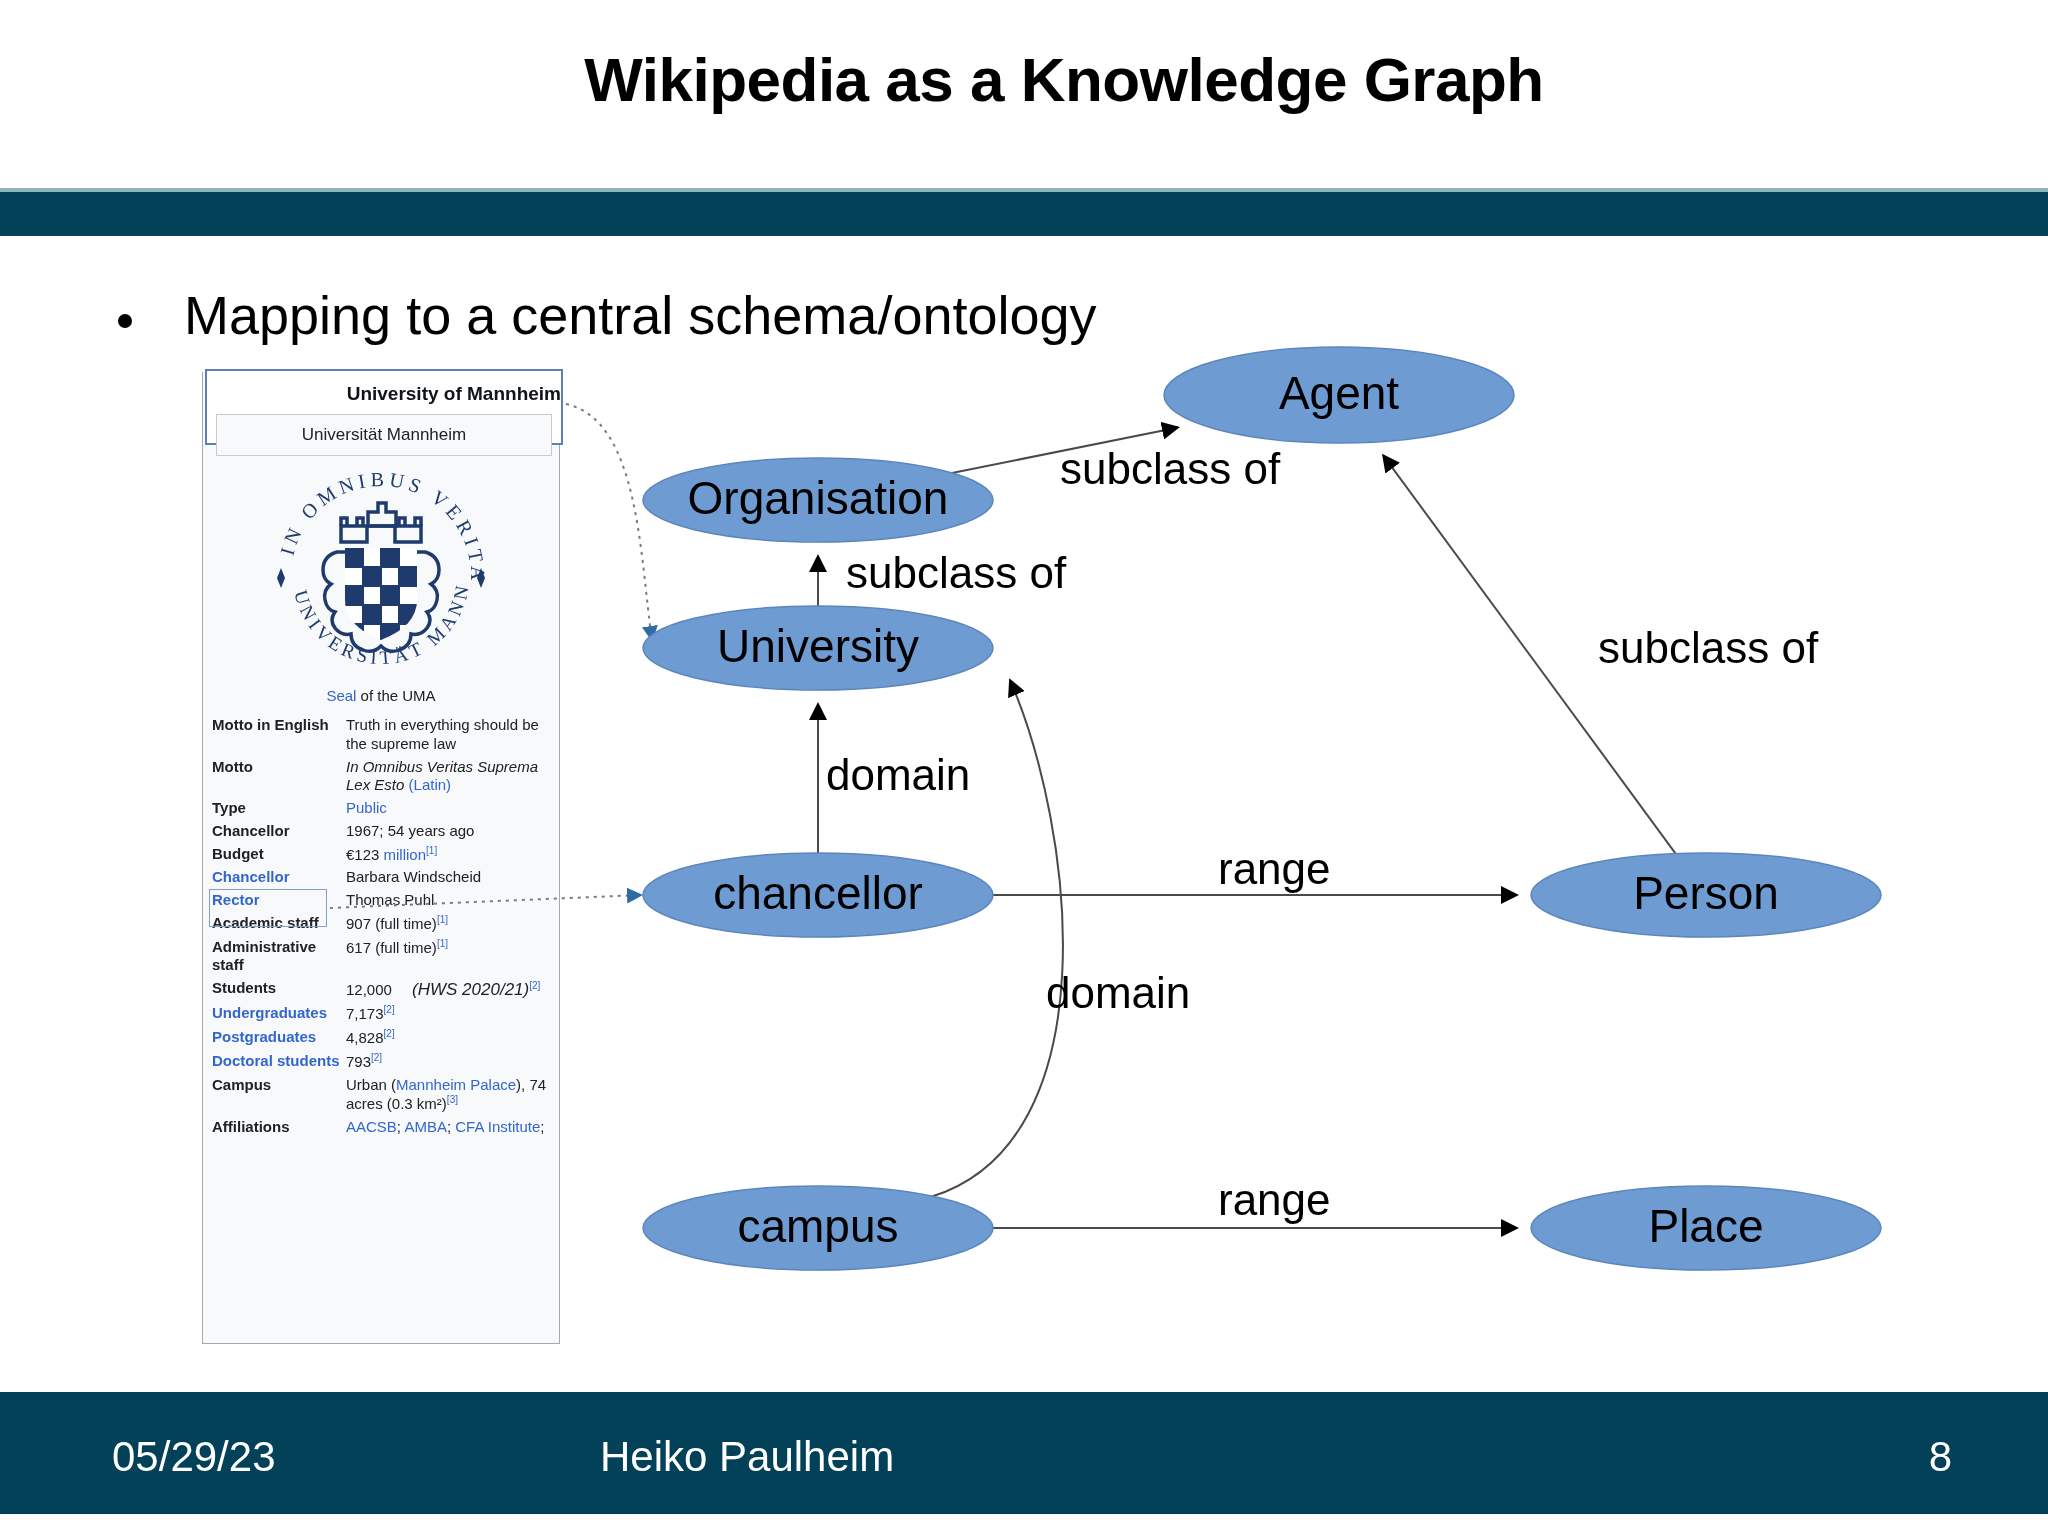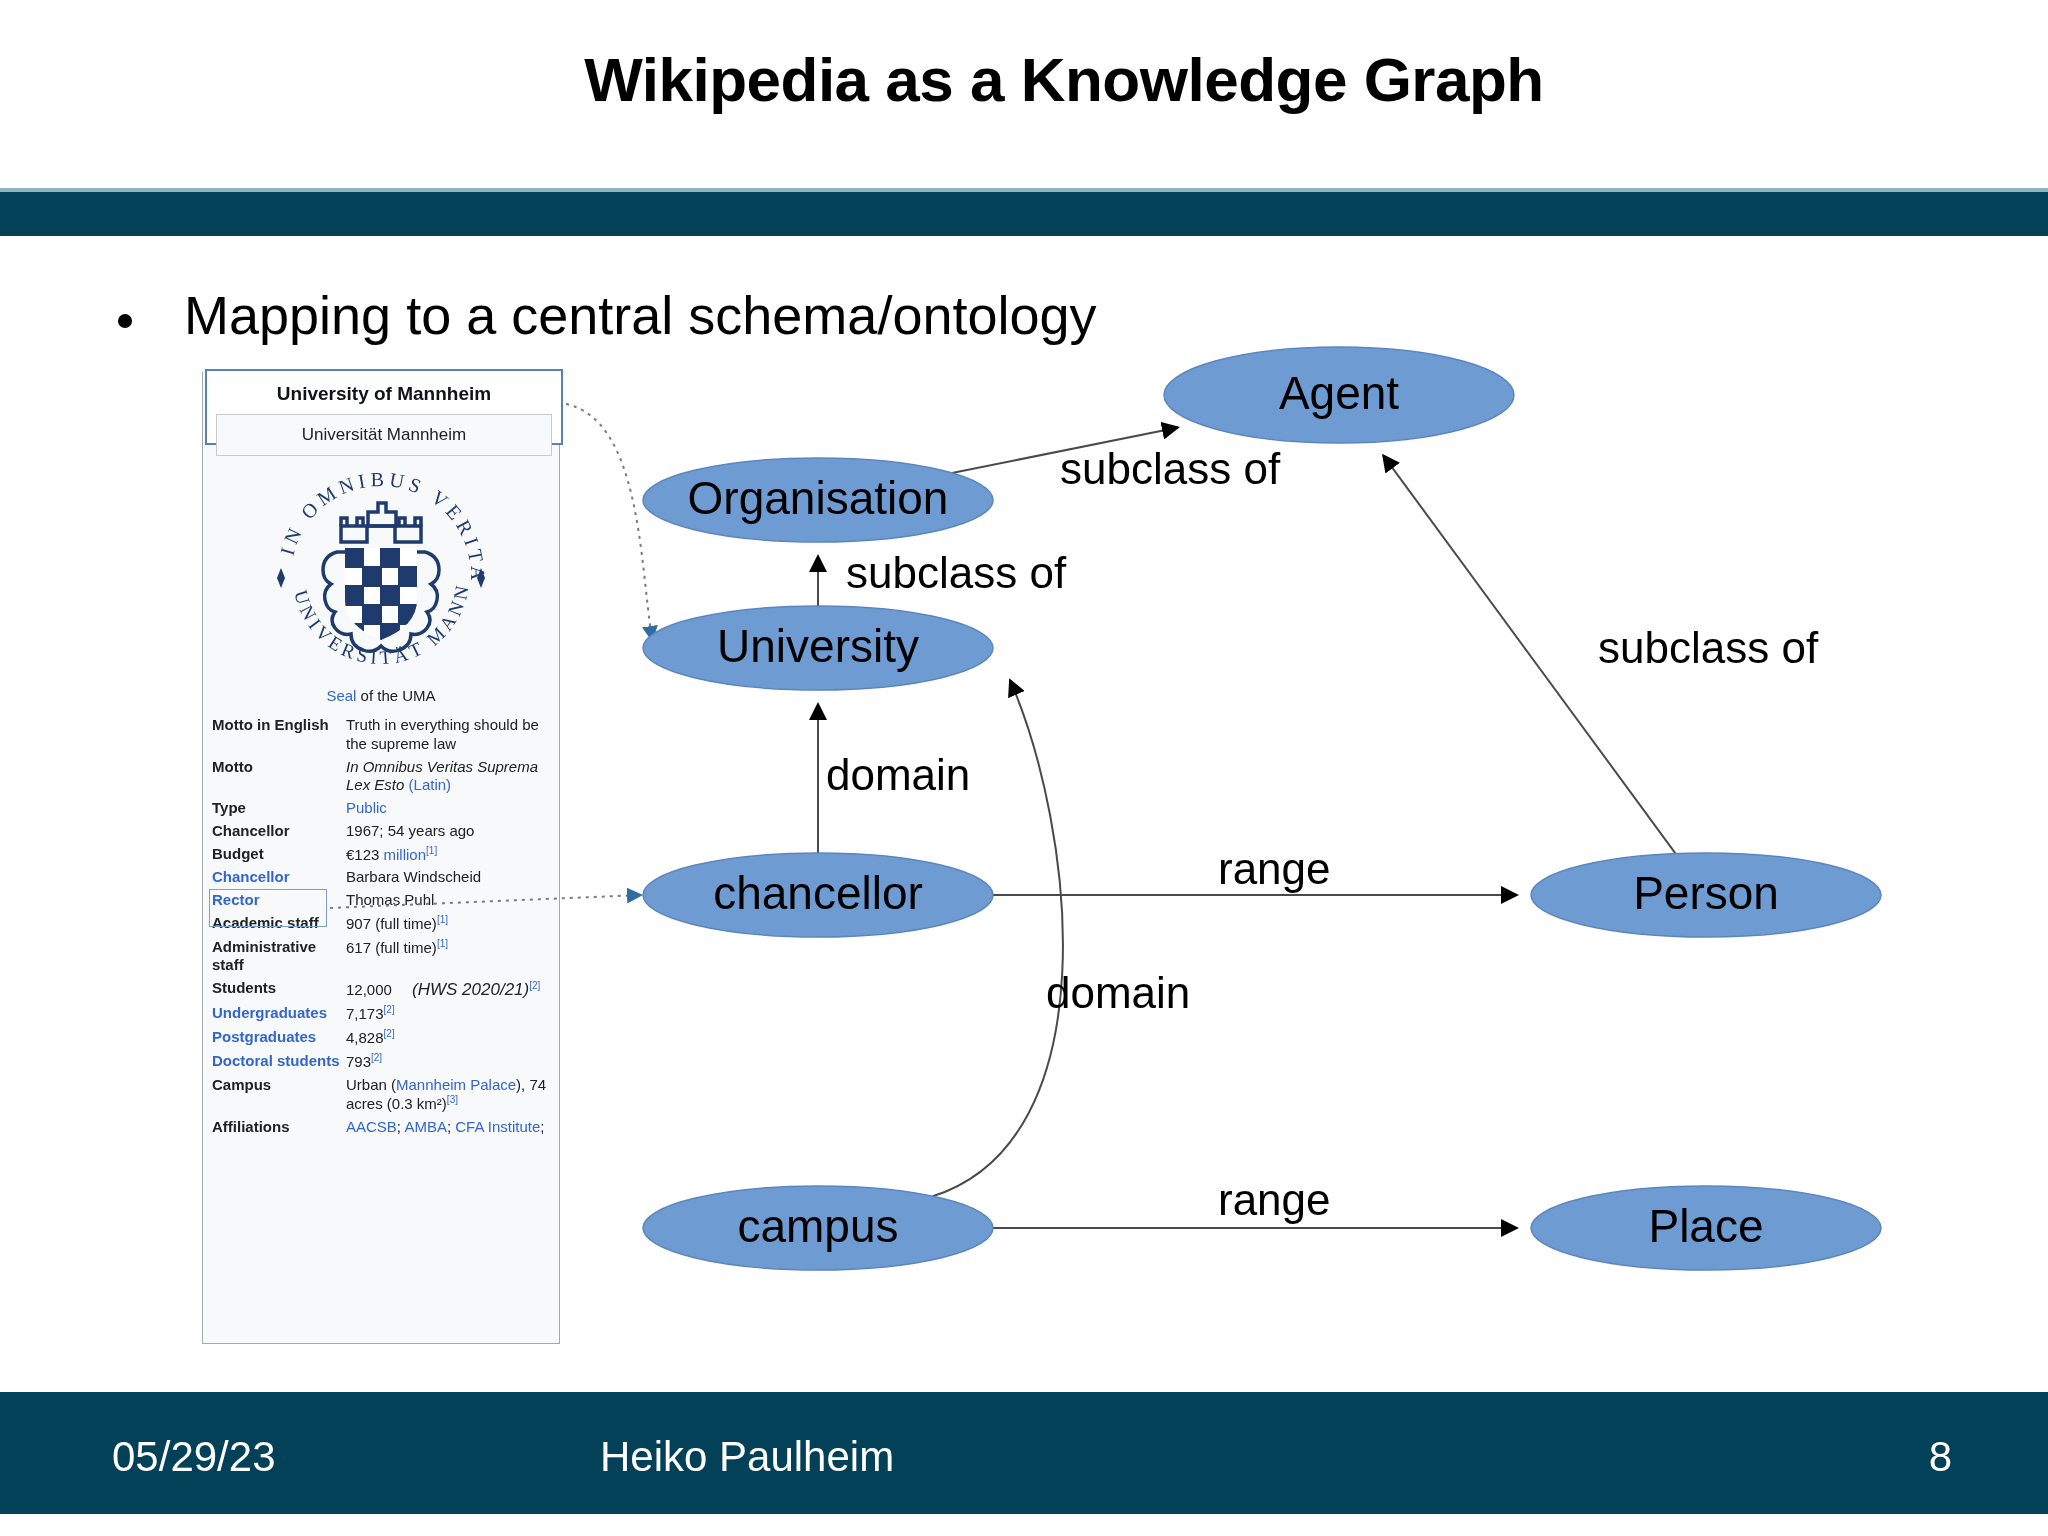--- a/index.html
+++ b/index.html
@@ -109,21 +109,21 @@
     height: 76px;
     border: 2px solid #5b7fb8;
     box-sizing: border-box;
     background: #ffffff;
     z-index: 4;
   }
   #infobox-title {
     position: absolute;
     left: 0; right: 0;
     top: 12px;
-    text-align: center;
+    text-align: right;
     font-size: 19px;
     font-weight: bold;
     color: #101418;
   }
   #infobox-subtitle-box {
     position: absolute;
     left: 216px;
     top: 414px;
     width: 336px;
     height: 42px;

